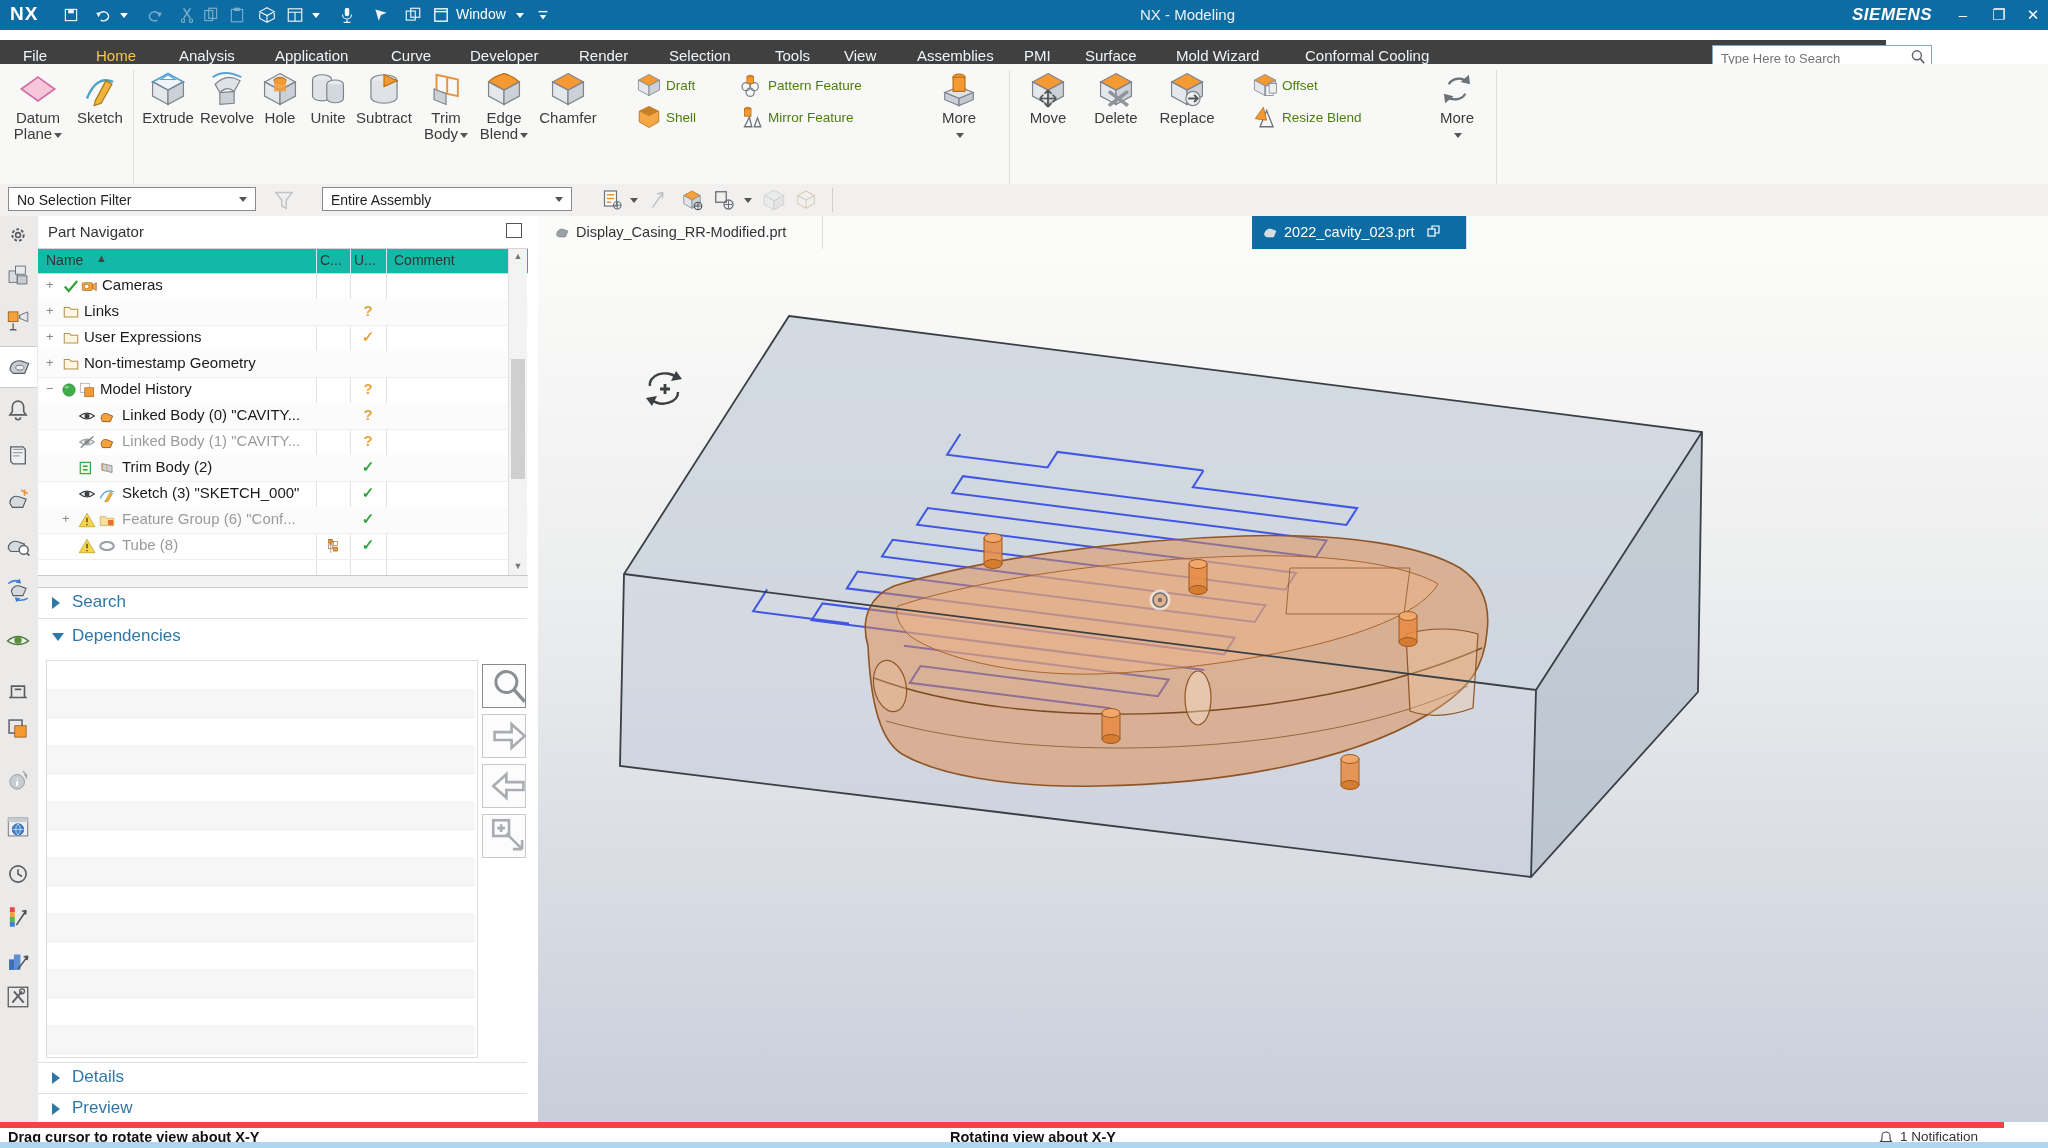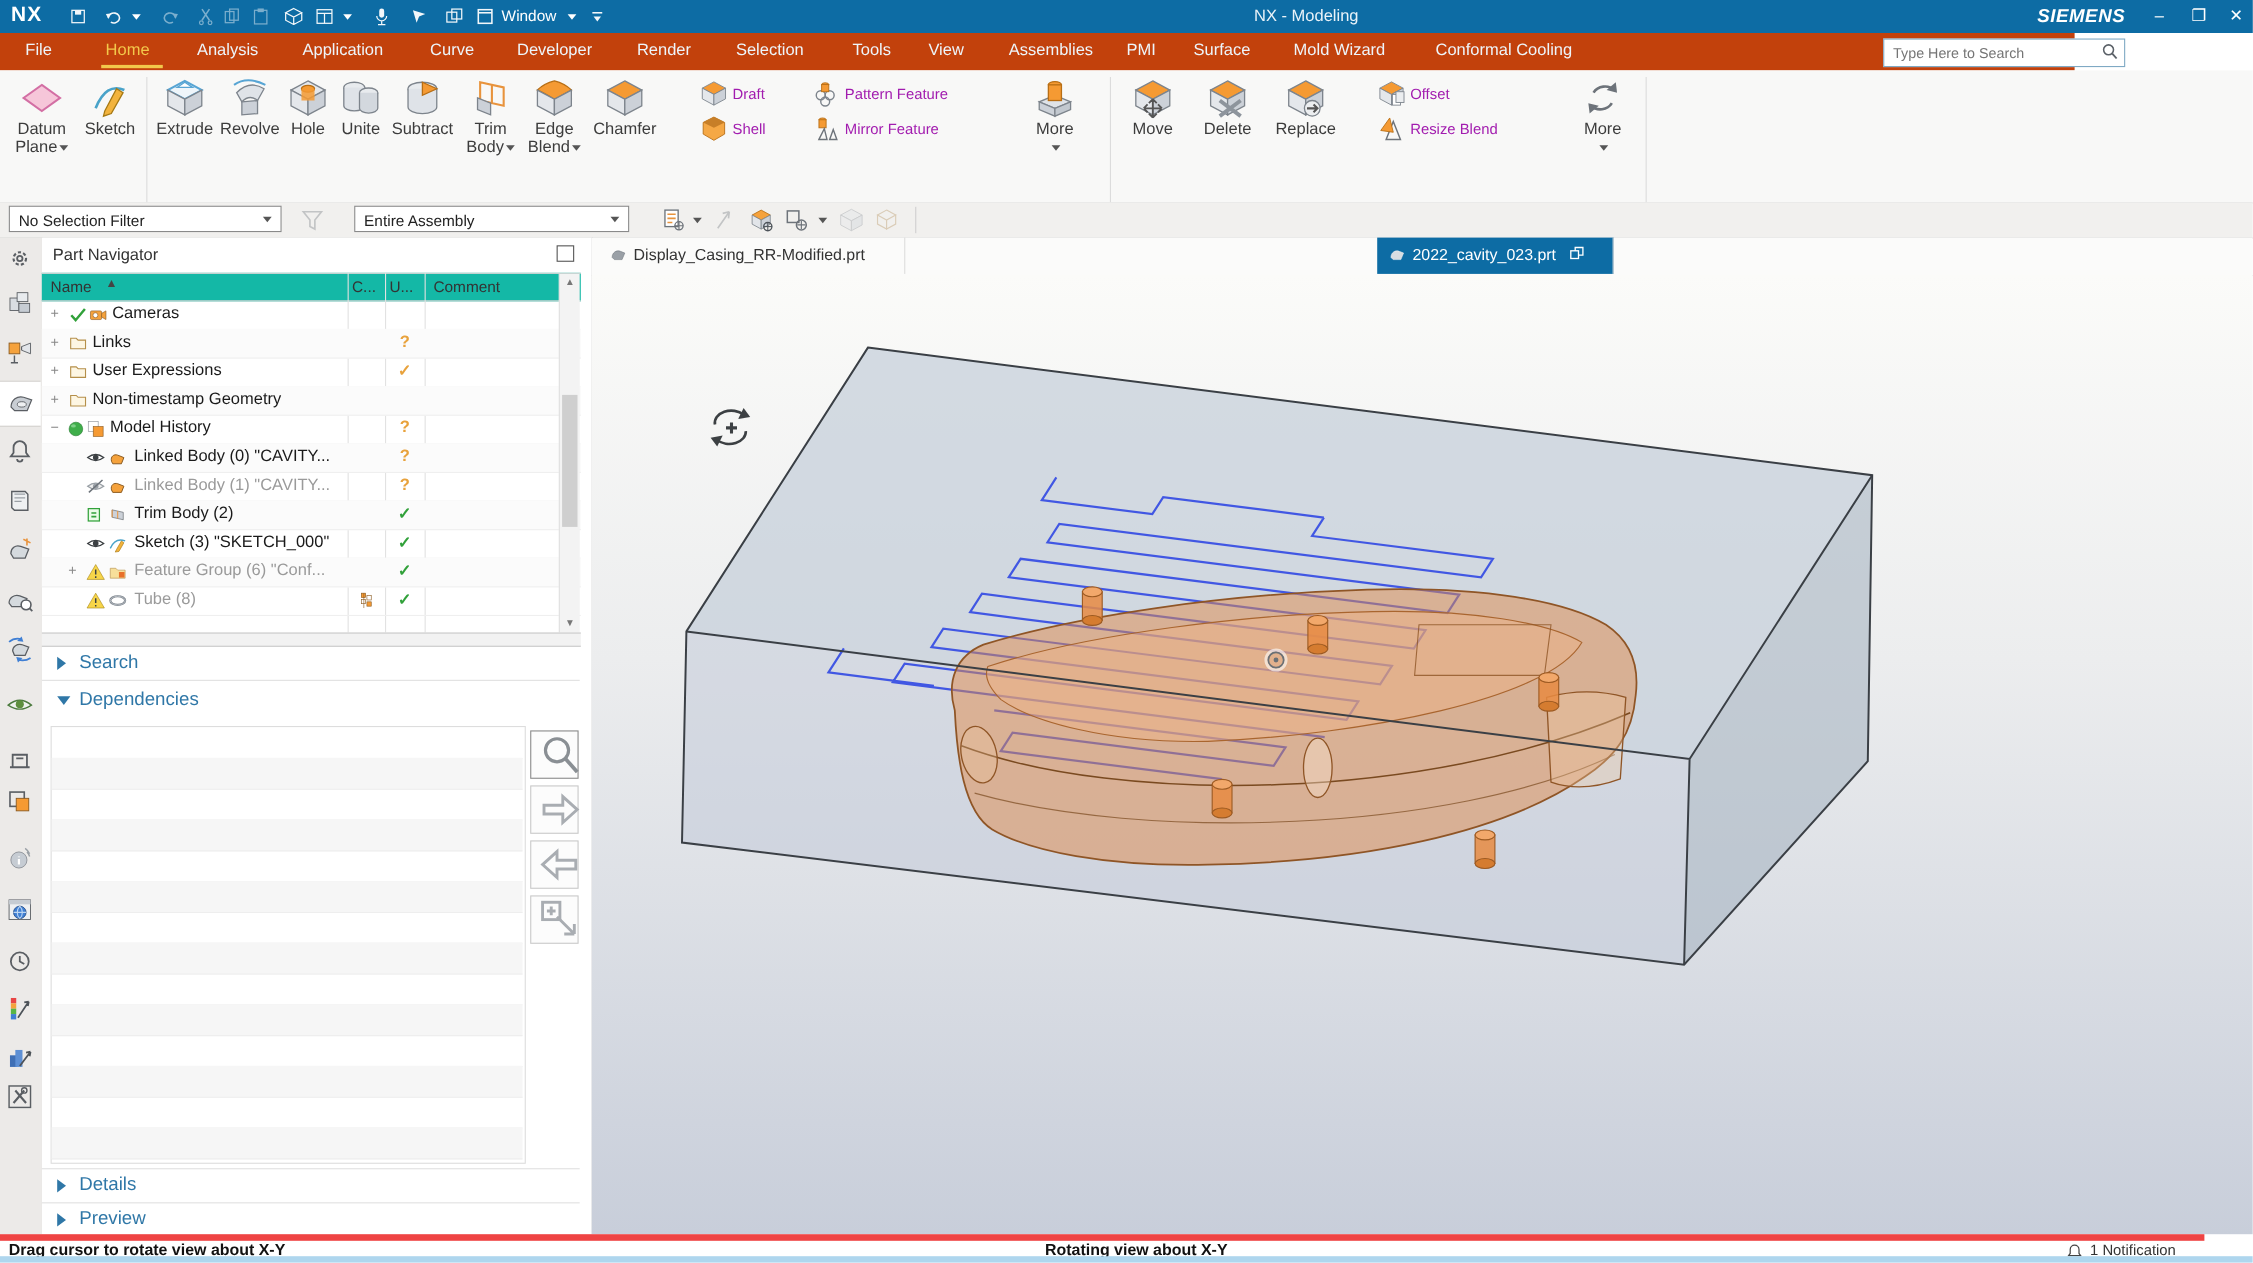--- a/index.html
+++ b/index.html
@@ -10,36 +10,36 @@
   #titlebar{left:0;top:0;width:2048px;height:30px;background:#0d6ca4;padding-left:44px;}
   #nxlogo{left:10px;top:3px;color:#fff;font-weight:bold;font-size:19px;letter-spacing:1px;}
   .tico{top:6px;width:18px;height:18px;opacity:.95;}
   .tico.dim{opacity:.45;}
   .wcaret{width:0;height:0;border-left:4px solid transparent;border-right:4px solid transparent;border-top:5px solid #fff;top:13px;}
   #wintitle{top:6px;color:#eaf3f9;font-size:15px;}
   #brand{top:5px;color:#fff;font-weight:bold;font-size:17px;letter-spacing:.5px;font-style:italic;}
   .winctl{top:4px;width:30px;height:22px;color:#fff;font-size:15px;text-align:center;line-height:22px;}
   #windowlbl{top:6px;color:#fff;font-size:14px;}
   
-  #menubar{left:0;top:30px;width:1886px;height:34px;background:#c2410c;}
+  #menubar{left:0;top:40px;width:1886px;height:34px;background:#404040;}
   .mi{top:7px;color:#eef5fa;font-size:15px;cursor:default;}
   .mi.active{color:#f2c84b;}
   #homeline{height:3px;background:#f2c84b;top:29px;}
   #searchbox{left:1712px;top:5px;width:218px;height:24px;background:#fff;border:1px solid #7fa9c4;}
   #searchbox input{border:0;outline:none;width:186px;height:22px;margin-left:6px;font-size:13px;color:#555;font-family:"Liberation Sans",sans-serif;background:transparent;}
   .mico{top:7px;width:20px;height:20px;color:#fff;font-size:15px;text-align:center;line-height:20px;}
   
   #ribbon{left:0;top:64px;width:2048px;height:120px;background:#f8f8f7;border-bottom:1px solid #d2d2d2;}
   .rsep{top:6px;width:1px;height:158px;background:#dcdcdc;}
   .rbL{top:6px;text-align:center;}
   .rbL .ic{width:38px;height:38px;margin:0 auto;display:block;}
   .rbL .lbl{font-size:15px;color:#3c3c3c;line-height:16px;margin-top:2px;}
   .rbS{height:30px;}
   .rbS .ic{width:26px;height:26px;display:inline-block;vertical-align:middle;}
-  .rbS .lbl{font-size:13.5px;color:#a21caf;display:inline-block;vertical-align:middle;margin-left:4px;}
+  .rbS .lbl{font-size:13.5px;color:#4d7c0f;display:inline-block;vertical-align:middle;margin-left:4px;}
   .grpLbl{top:166px;font-size:13px;color:#2f77a7;}
   .caret{display:inline-block;width:0;height:0;border-left:4px solid transparent;border-right:4px solid transparent;border-top:5px solid #555;vertical-align:middle;margin-left:2px;}
   .caretRow{top:171px;}
   
   #selbar{left:0;top:184px;width:2048px;height:32px;background:#f1f0ee;border-bottom:1px solid #c6c6c6;}
   .dd{top:3px;height:24px;background:#fff;border:1px solid #8a8a8a;font-size:14px;color:#222;line-height:24px;padding-left:8px;box-sizing:border-box;}
   .dd .caret{float:right;margin:9px 8px 0 0;}
   .sico{top:4px;width:24px;height:24px;}
   .sico.dim{opacity:.35;}
   

